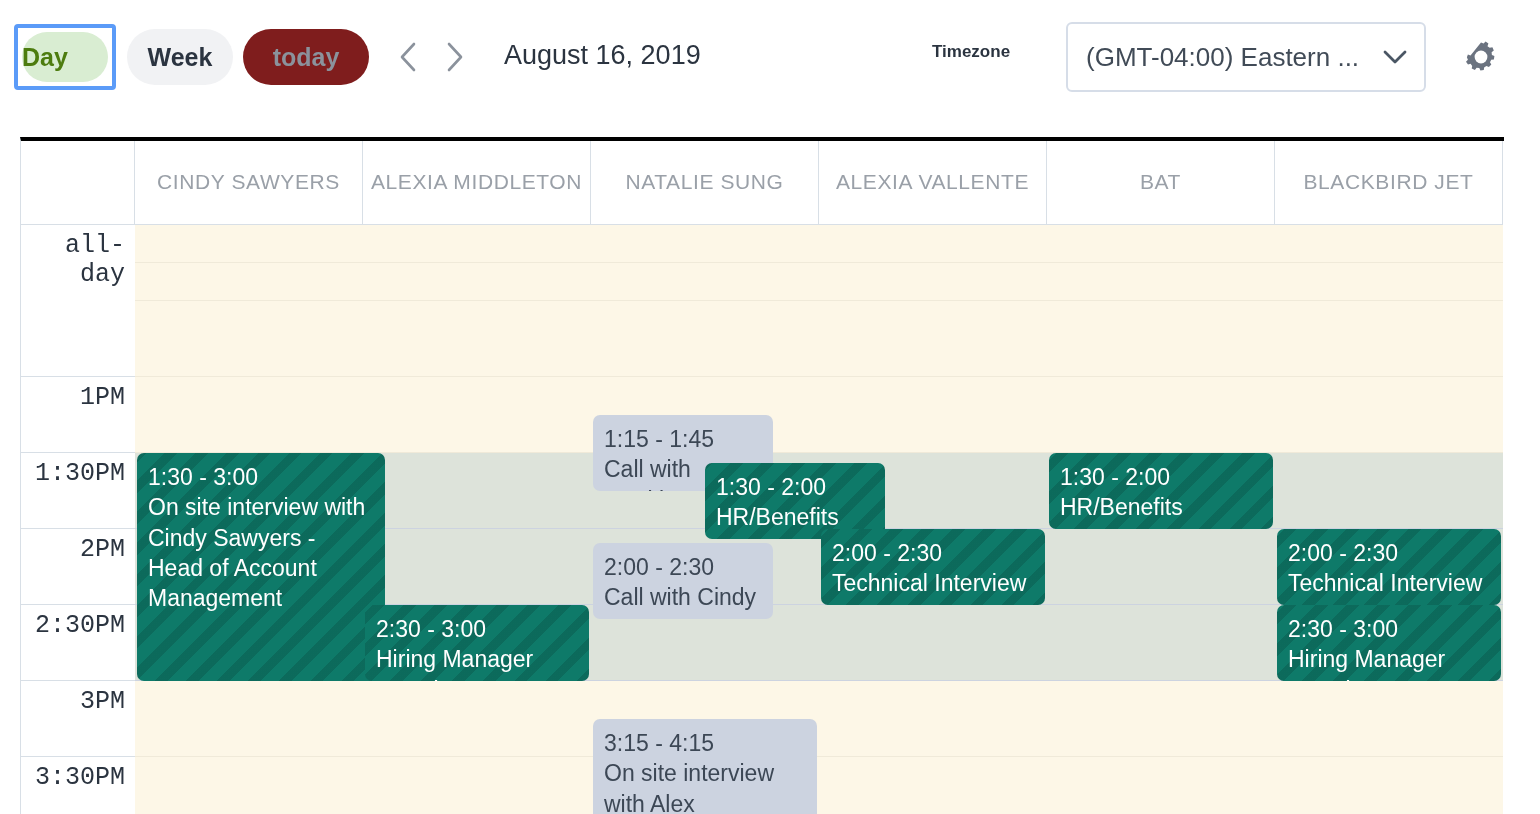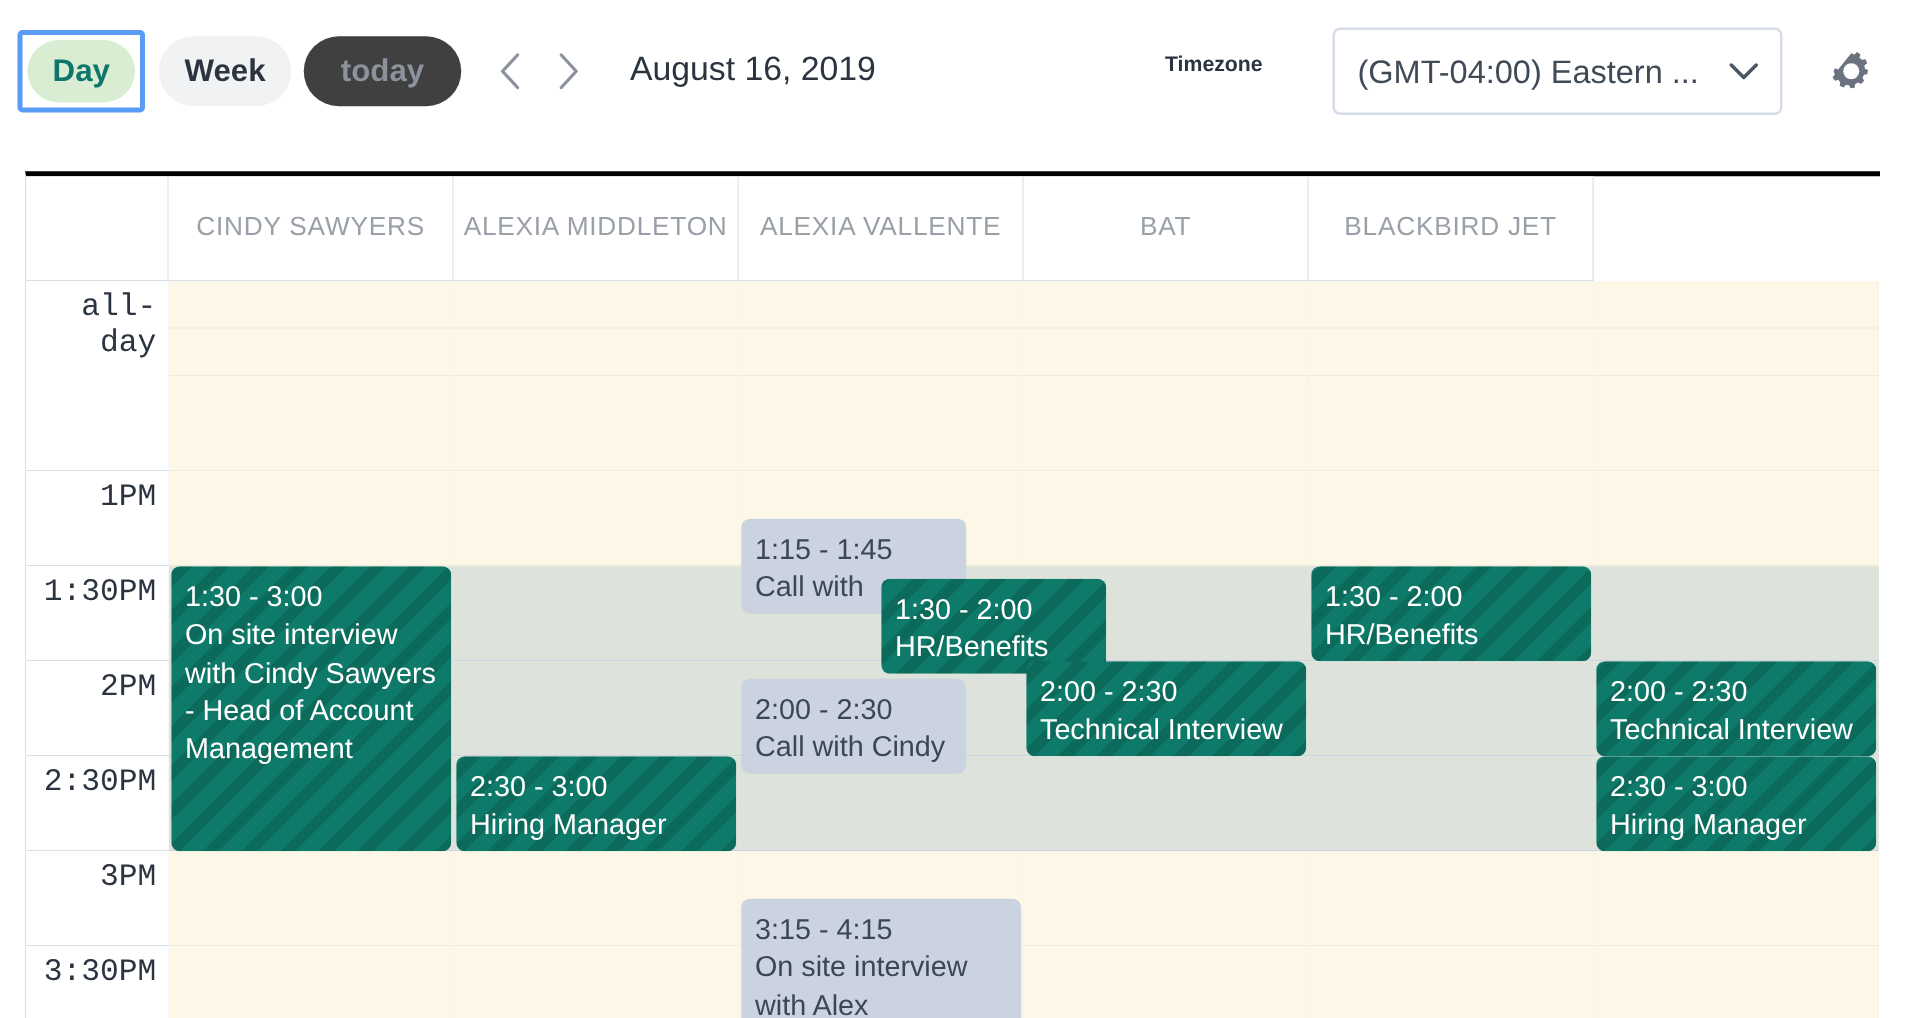--- a/index.html
+++ b/index.html
@@ -37,33 +37,33 @@
     border: 4px solid #5b9bf8;
     border-radius: 4px;
     background: #ffffff;
     display: flex; align-items: center; justify-content: center;
     padding: 4px;
   }
   #btn-day {
     width: 100%; height: 100%;
     background: #d9edd2;
     border-radius: 40px;
-    display: flex; align-items: center; justify-content: center;
-    font-size: 25px; font-weight: bold; color: #0f766e;
+    display: flex; align-items: center; justify-content: flex-start;
+    font-size: 25px; font-weight: bold; color: #4d7c0f;
     cursor: pointer; user-select: none;
   }
   #btn-week {
     left: 127px; top: 29px;
     width: 106px; height: 56px;
     background: #f1f2f4;
   }
   #btn-today {
     left: 243px; top: 29px;
     width: 126px; height: 56px;
-    background: #404040;
+    background: #7f1d1d;
     color: #8b929c;
     font-weight: bold;
   }
   .nav-arrow {
     position: absolute;
     top: 36px;
     width: 40px; height: 42px;
     display: flex; align-items: center; justify-content: center;
     color: #8b929c;
     cursor: pointer;
@@ -288,20 +288,21 @@
 
 </div>
 
 <div id="calendar">
 
   <div id="col-header">
     <div class="gutter-head"></div>
 
   <div class="col-head">CINDY SAWYERS</div>
       <div class="col-head">ALEXIA MIDDLETON</div>
+      <div class="col-head">NATALIE SUNG</div>
       <div class="col-head">ALEXIA VALLENTE</div>
       <div class="col-head">BAT</div>
       <div class="col-head">BLACKBIRD JET</div>
     </div>
 
   <div id="grid-body">
     <div id="gutter">
         <div class="gutter-cell" style="top: 0px; height: 152px;">all-day</div>
         <div class="gutter-cell" style="top: 152px; height: 76px;">1PM</div>
         <div class="gutter-cell" style="top: 228px; height: 76px;">1:30PM</div>
@@ -316,21 +317,21 @@
           <div class="band cream" style="top: 0px; height: 38px;"></div>
           <div class="band cream" style="top: 38px; height: 38px;"></div>
           <div class="band cream" style="top: 76px; height: 76px;"></div>
           <div class="band cream" style="top: 152px; height: 76px;"></div>
           <div class="band busy" style="top: 228px; height: 76px;"></div>
           <div class="band busy" style="top: 304px; height: 76px;"></div>
           <div class="band busy" style="top: 380px; height: 76px;"></div>
           <div class="band cream" style="top: 456px; height: 76px;"></div>
           <div class="band cream" style="top: 532px; height: 76px;"></div>
           <div class="band cream" style="top: 608px; height: 76px;"></div>
-          <div class="event teal" style="left: 2px; top: 228px; width: 224px; height: 228px; z-index: 10;">
+          <div class="event teal" style="left: 2px; top: 228px; width: 248px; height: 228px; z-index: 10;">
             <span class="etime">1:30 - 3:00</span>
             <span class="etitle">On site interview with Cindy Sawyers - Head of Account Management</span>
           </div>
         </div>
         <div class="day-col" style="left: 228px;">
           <div class="band cream" style="top: 0px; height: 38px;"></div>
           <div class="band cream" style="top: 38px; height: 38px;"></div>
           <div class="band cream" style="top: 76px; height: 76px;"></div>
           <div class="band cream" style="top: 152px; height: 76px;"></div>
           <div class="band busy" style="top: 228px; height: 76px;"></div>

